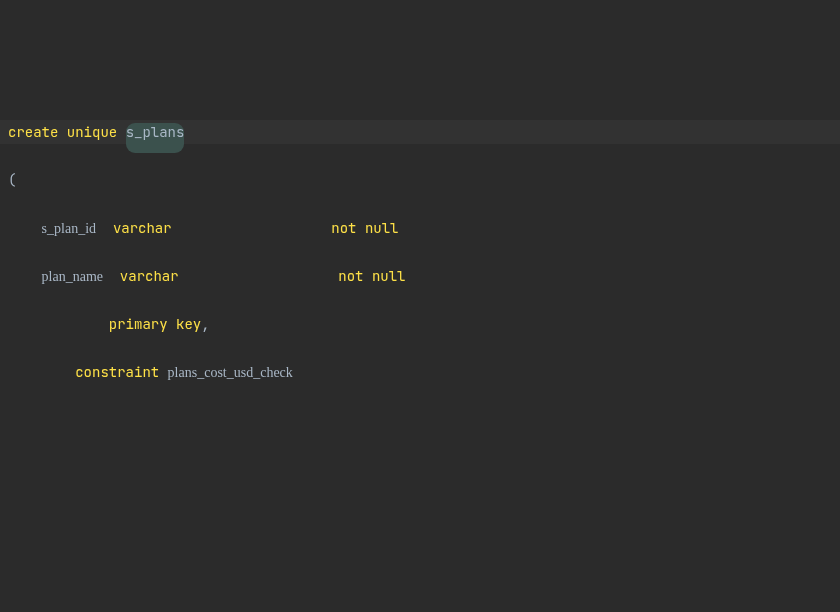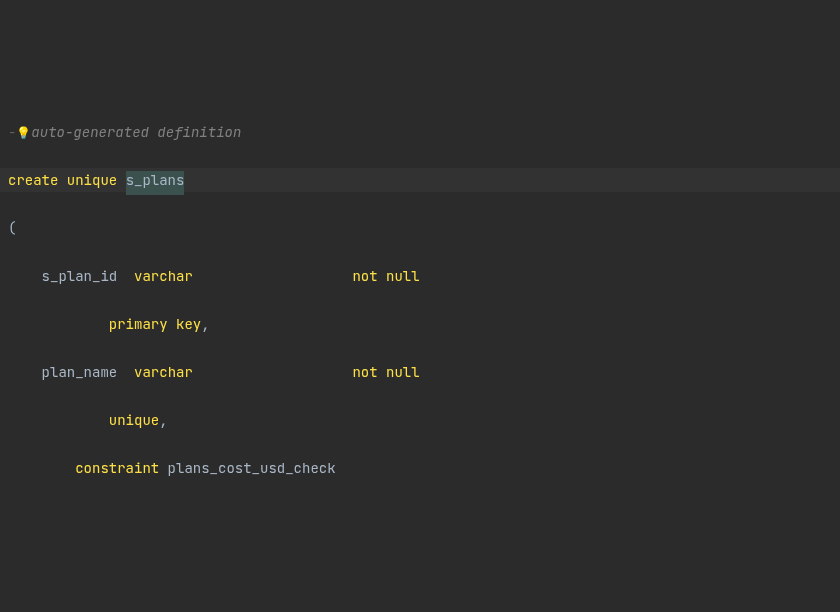--- a/index.html
+++ b/index.html
@@ -25,48 +25,47 @@
     vertical-align: top;
   }
   .bulb {
     color:#f0a732;
     font-size:12px;
     position:relative;
     top:0;
   }
   .tok-c   { color:#808080; font-style: italic; }   
   .tok-k   { color:#fde047; }                        
-  .tok-id  { color:#a9b7c6; }                        
+  .tok-id  { color:#a9b7c6;font-family:Liberation Serif, serif; }                        
   .tok-p   { color:#a9b7c6; }                        
   .squiggle {
     background-image: linear-gradient(45deg, transparent 65%, #808080 80%, transparent 90%),
                       linear-gradient(-45deg, transparent 65%, #808080 80%, transparent 90%);
     background-size: 4px 2px;
     background-repeat: repeat-x;
     background-position: bottom;
-    padding-bottom:6px;
+    padding-bottom:12px;
+    border-radius:9px;
   }
   .sel2 {
     background:#3b514d;
   }
   .dash { color:#606060; }
 </style>
 </head>
 <body>
 
 
 
 <div class="editor">
-<span class="line"><span class="gutter"></span><span class="dash">-</span><span class="bulb">💡</span><span class="tok-c">auto-generated definition</span></span>
 <span class="line hl"><span class="gutter"></span><span class="tok-k">create</span> <span class="tok-k">unique</span> <span class="sel2 squiggle">s_plans</span></span>
 <span class="line"><span class="gutter"></span><span class="tok-p">(</span></span>
 <span class="line"><span class="gutter"></span>    <span class="tok-id">s_plan_id</span>  <span class="tok-k">varchar</span>                   <span class="tok-k">not</span> <span class="tok-k">null</span></span>
+<span class="line"><span class="gutter"></span>    <span class="tok-id">plan_name</span>  <span class="tok-k">varchar</span>                   <span class="tok-k">not</span> <span class="tok-k">null</span></span>
 <span class="line"><span class="gutter"></span>            <span class="tok-k">primary</span> <span class="tok-k">key</span><span class="tok-p">,</span></span>
-<span class="line"><span class="gutter"></span>    <span class="tok-id">plan_name</span>  <span class="tok-k">varchar</span>                   <span class="tok-k">not</span> <span class="tok-k">null</span></span>
-<span class="line"><span class="gutter"></span>            <span class="tok-k">unique</span><span class="tok-p">,</span></span>
 <span class="line"><span class="gutter"></span>        <span class="tok-k">constraint</span> <span class="tok-id">plans_cost_usd_check</span></span>
 
 
 
 
 
 
 
 
 

